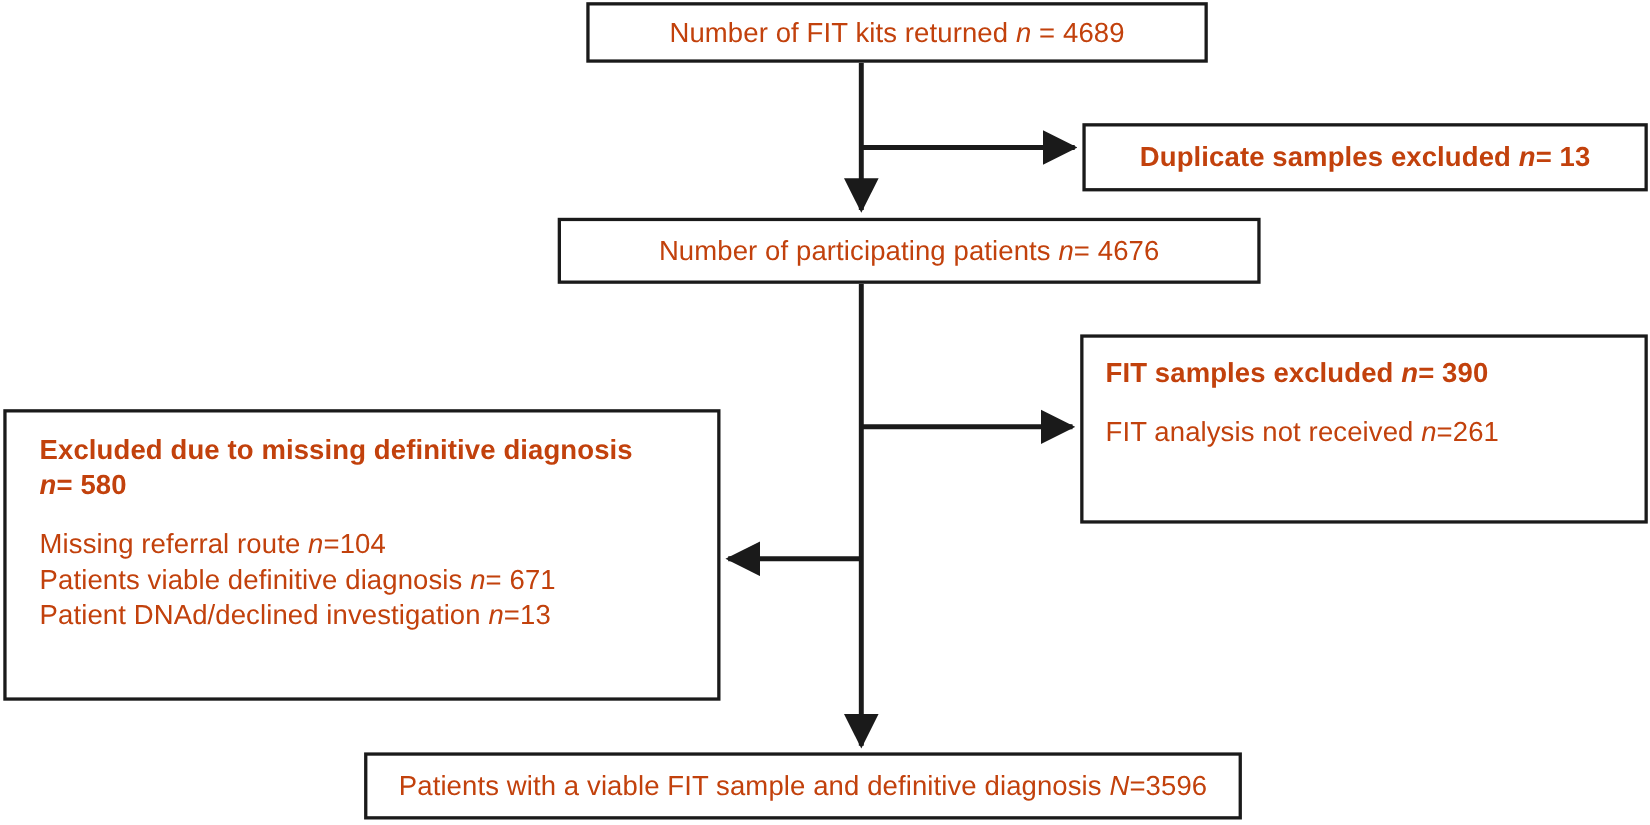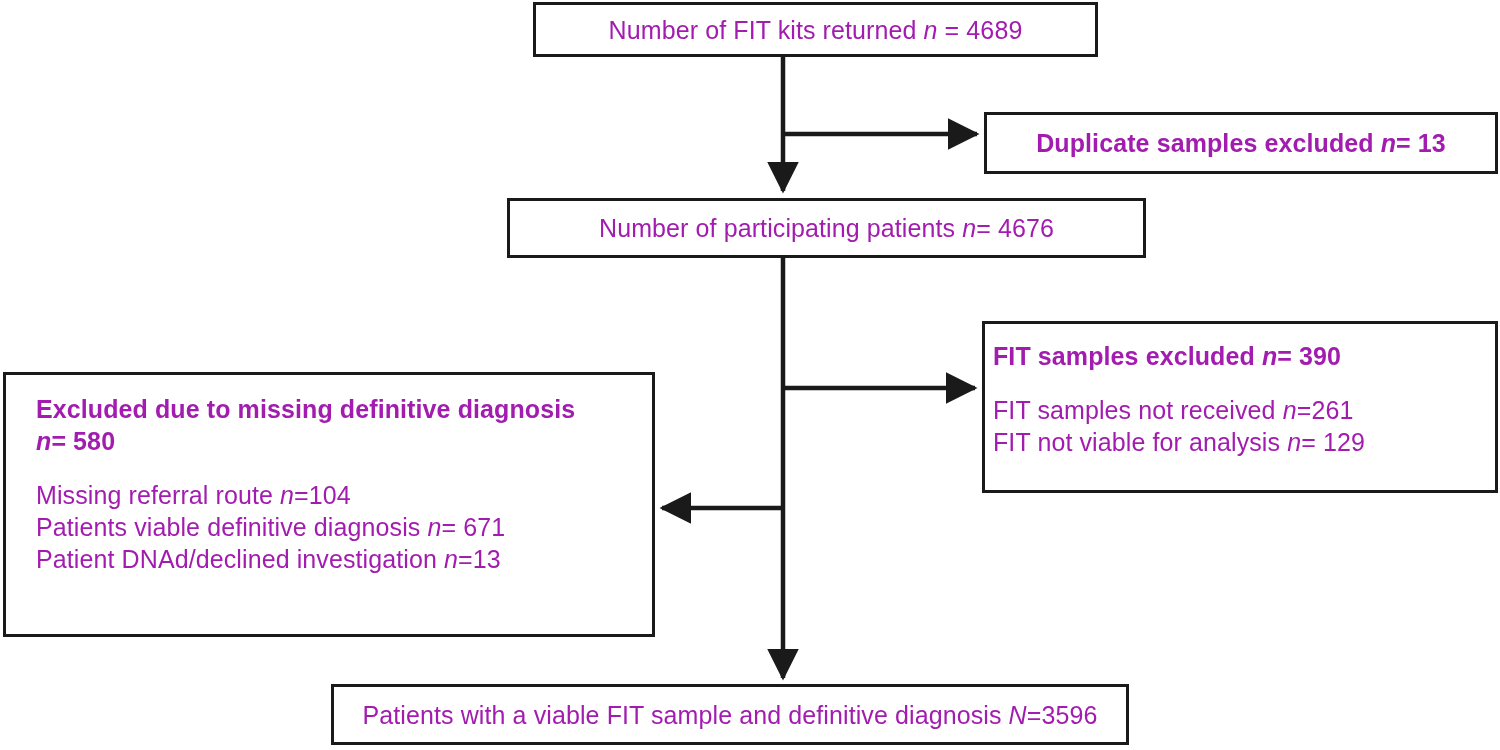--- a/index.html
+++ b/index.html
@@ -6,21 +6,21 @@
     margin: 0;
     padding: 0;
     background: #ffffff;
   }
   #canvas {
     position: relative;
     width: 1500px;
     height: 750px;
     background: #ffffff;
     font-family: "Liberation Sans", sans-serif;
-    color: #a21caf;
+    color: #c2410c;
     overflow: hidden;
   }
   .node {
     position: absolute;
     box-sizing: border-box;
     border: 3px solid #1a1a1a;
     background: #ffffff;
     display: flex;
     flex-direction: column;
     justify-content: center;
@@ -92,33 +92,29 @@
     </div>
   </div>
 
   <div class="node pad" style="left:507px; top:198px; width:639px; height:60px;">
     <div class="line center">
       <span>Number of participating patients</span>
       <span class="it">n</span><span>= 4676</span>
     </div>
   </div>
 
-  <div class="node" style="left:982px; top:321px; width:516px; height:172px; padding:0 8px; justify-content:flex-start;">
+  <div class="node" style="left:982px; top:304px; width:516px; height:172px; padding:0 20px; justify-content:flex-start;">
     <div class="line bold" style="margin-top:16px;">
       <span>FIT samples excluded</span>
       <span class="it">n</span><span>= 390</span>
     </div>
     <div class="spacer"></div>
     <div class="line">
-      <span>FIT samples not received</span>
+      <span>FIT analysis not received</span>
       <span class="it">n</span><span>=261</span>
-    </div>
-    <div class="line">
-      <span>FIT not viable for analysis</span>
-      <span class="it">n</span><span>= 129</span>
     </div>
   </div>
 
   <div class="node" style="left:3px; top:372px; width:652px; height:265px; padding:0 30px; justify-content:flex-start;">
     <div class="line bold" style="margin-top:18px;">
       <span>Excluded due to missing definitive diagnosis</span>
     </div>
     <div class="line bold">
       <span class="it">n</span><span>= 580</span>
     </div>

